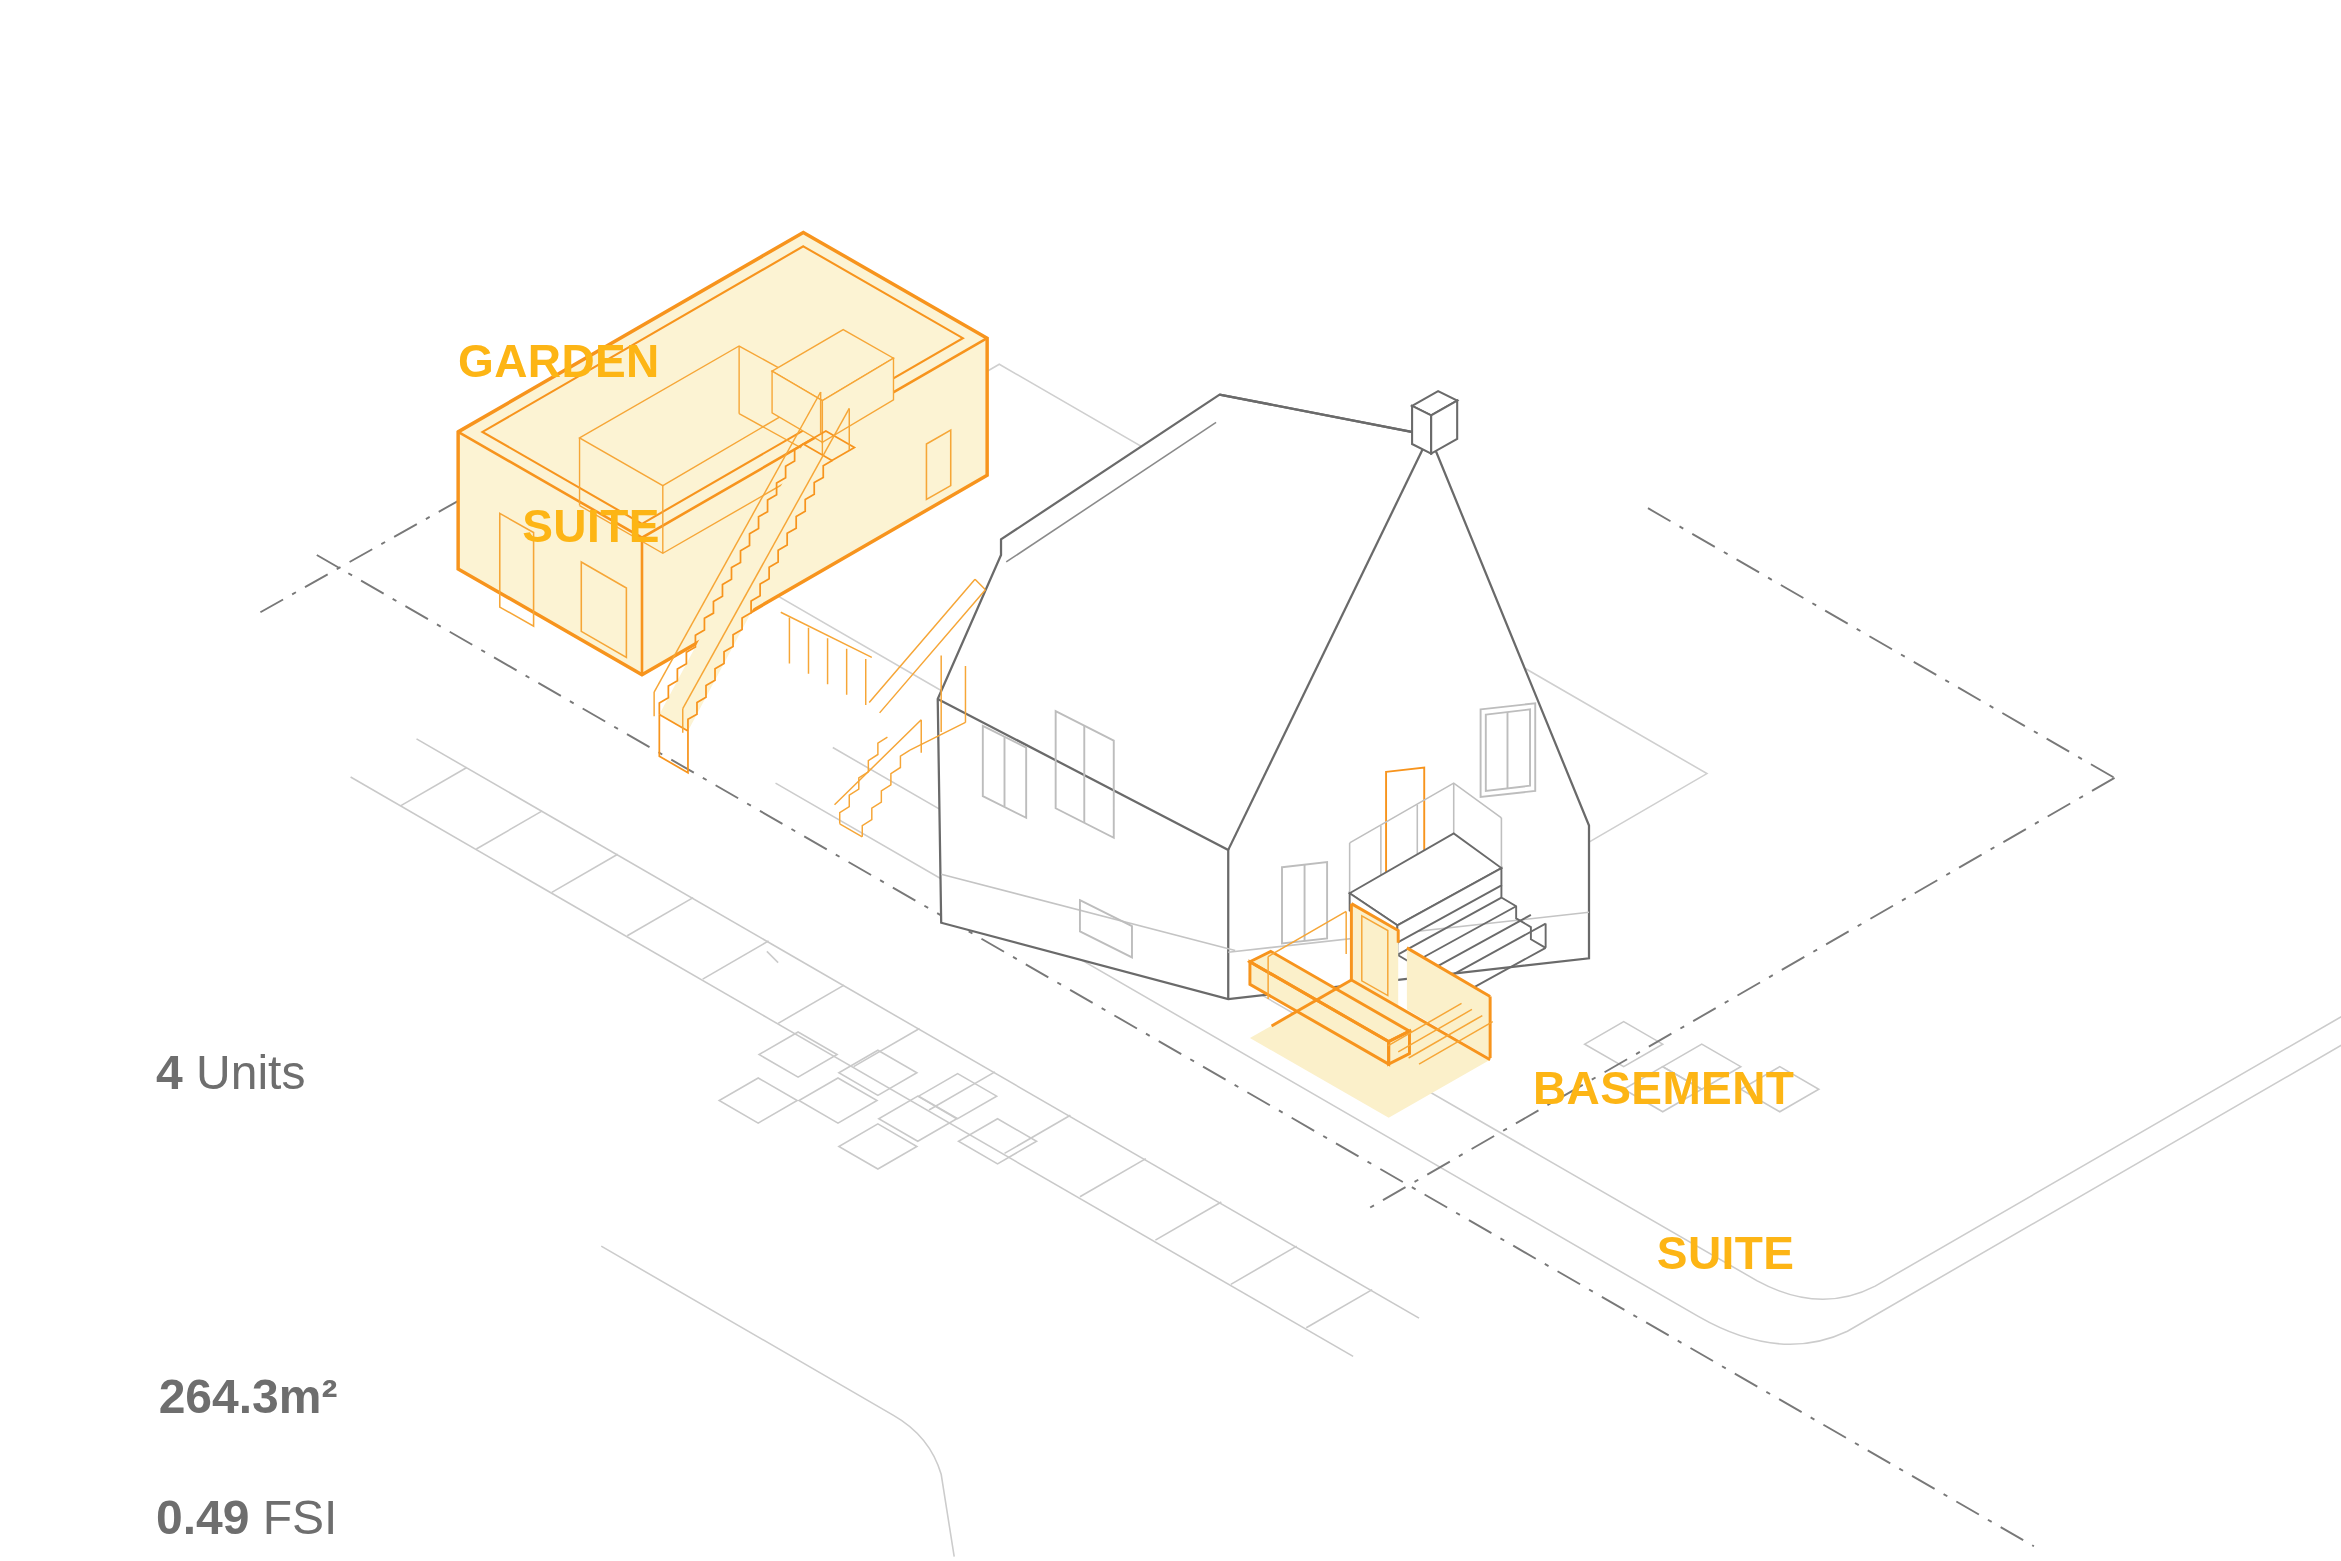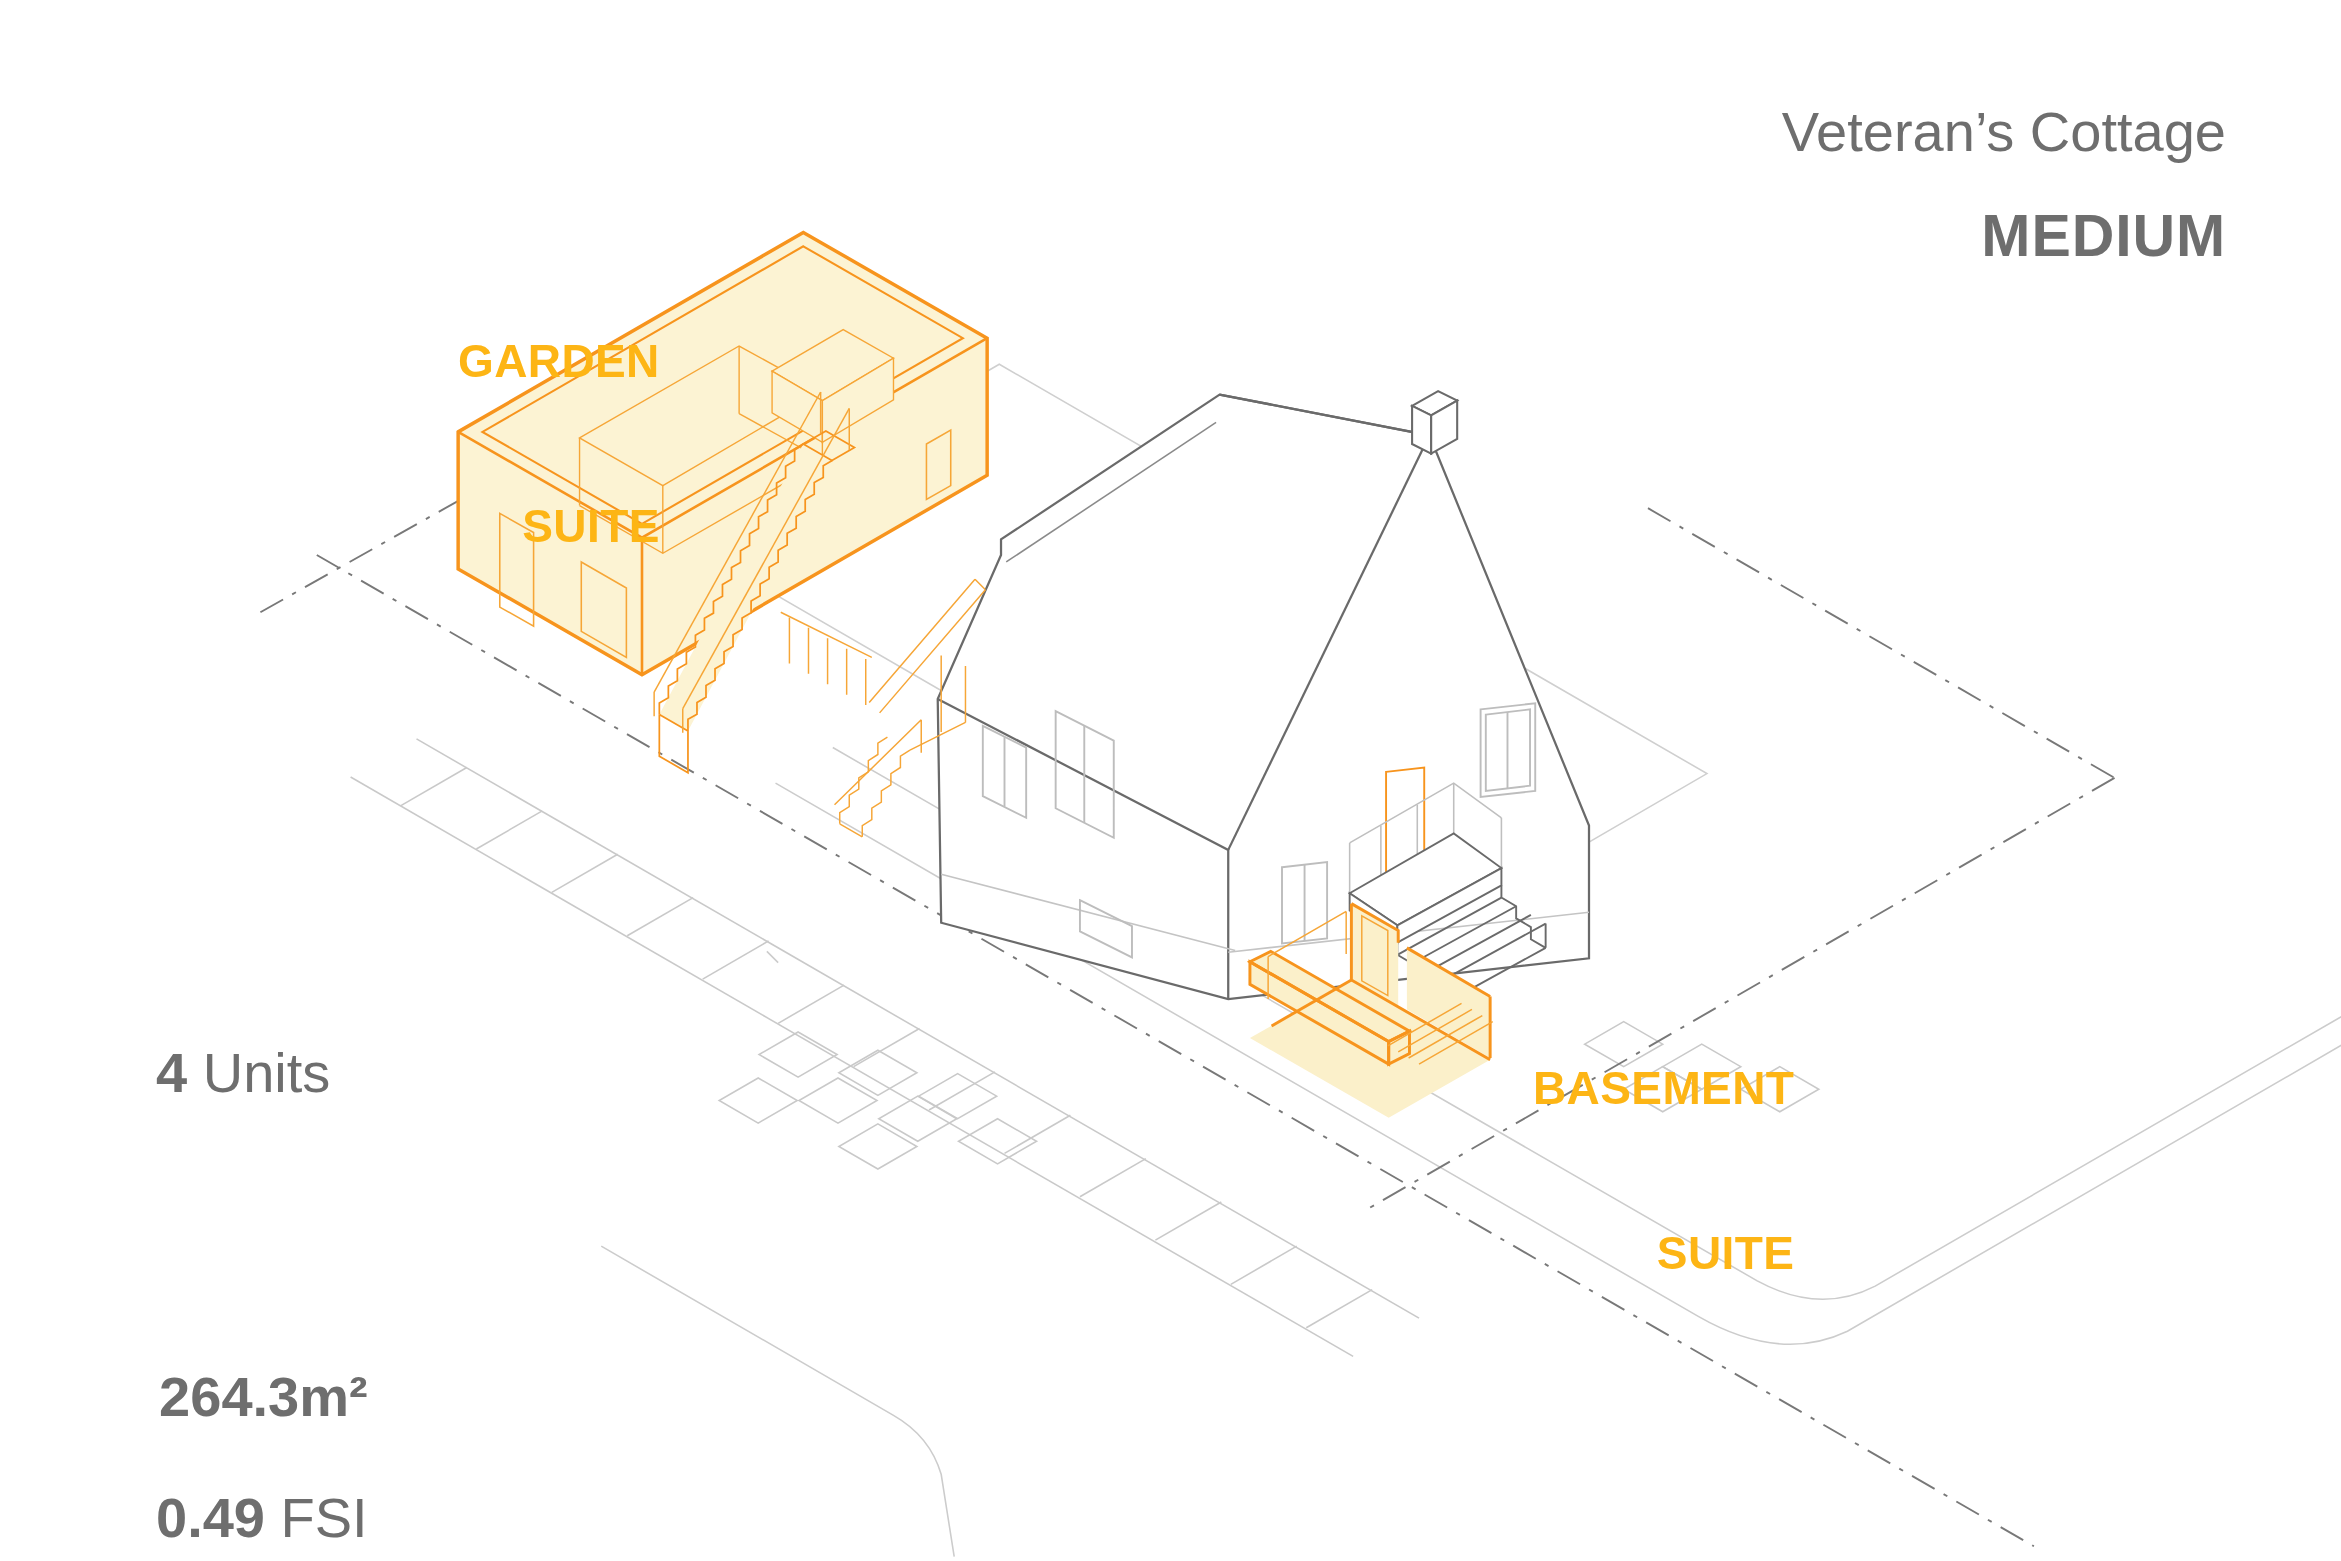--- a/index.html
+++ b/index.html
@@ -8,21 +8,21 @@
   .stage{position:absolute;left:0;top:0;width:2342px;height:1561px;}
   svg{position:absolute;left:0;top:0;}
   .txt{position:absolute;white-space:pre;text-align:right;}
   .title-block{right:116px;top:68px;text-align:right;color:#6E6E6E;}
   .title-line1{font-size:56px;font-weight:400;letter-spacing:0px;line-height:64px;}
   .title-line2{font-size:59px;font-weight:700;letter-spacing:0.9px;line-height:80px;}
   .suite-label{color:#FDB515;font-weight:700;font-size:46px;line-height:55px;letter-spacing:0.4px;}
   .gs-label{left:458px;top:224px;}
   .bs-label{left:1533px;top:951px;}
   .stats{left:156px;color:#6E6E6E;}
-  .stats-line{font-size:56px;line-height:89px;font-weight:400;}
+  .stats-line{font-size:48px;line-height:89px;font-weight:400;}
   .stats b{font-weight:700;}
   .stats-units{top:996px;}
   .stats-area{top:1320px;}
 </style>
 </head>
 <body>
 
 <div class="stage">
 
 <svg width="2342" height="1561" viewBox="0 0 2700 1800">
@@ -214,24 +214,20 @@
     </g>
     <g fill="none" stroke="#F6A637" stroke-width="1.7">
       <path d="M1462,1103 L1552,1051 M1462,1103 L1462,1152 M1552,1051 L1552,1100"></path>
       <path d="M1570,1056 L1600,1073 L1600,1148 L1570,1131 Z"></path>
       <path d="M1600,1206 L1685,1157 M1612,1213 L1697,1164 M1624,1220 L1709,1171 M1636,1227 L1721,1178"></path>
     </g>
   </g>
 
 </svg>
 
-<div class="txt title-block">
-  <div class="title-line1">Veteran’s Cottage</div>
-  <div class="title-line2">MEDIUM</div>
-</div>
 
 <div class="txt suite-label gs-label">
   <div>GARDEN</div>
   <div>SUITE</div>
 </div>
 
 <div class="txt suite-label bs-label">
   <div>BASEMENT</div>
   <div>SUITE</div>
 </div>

